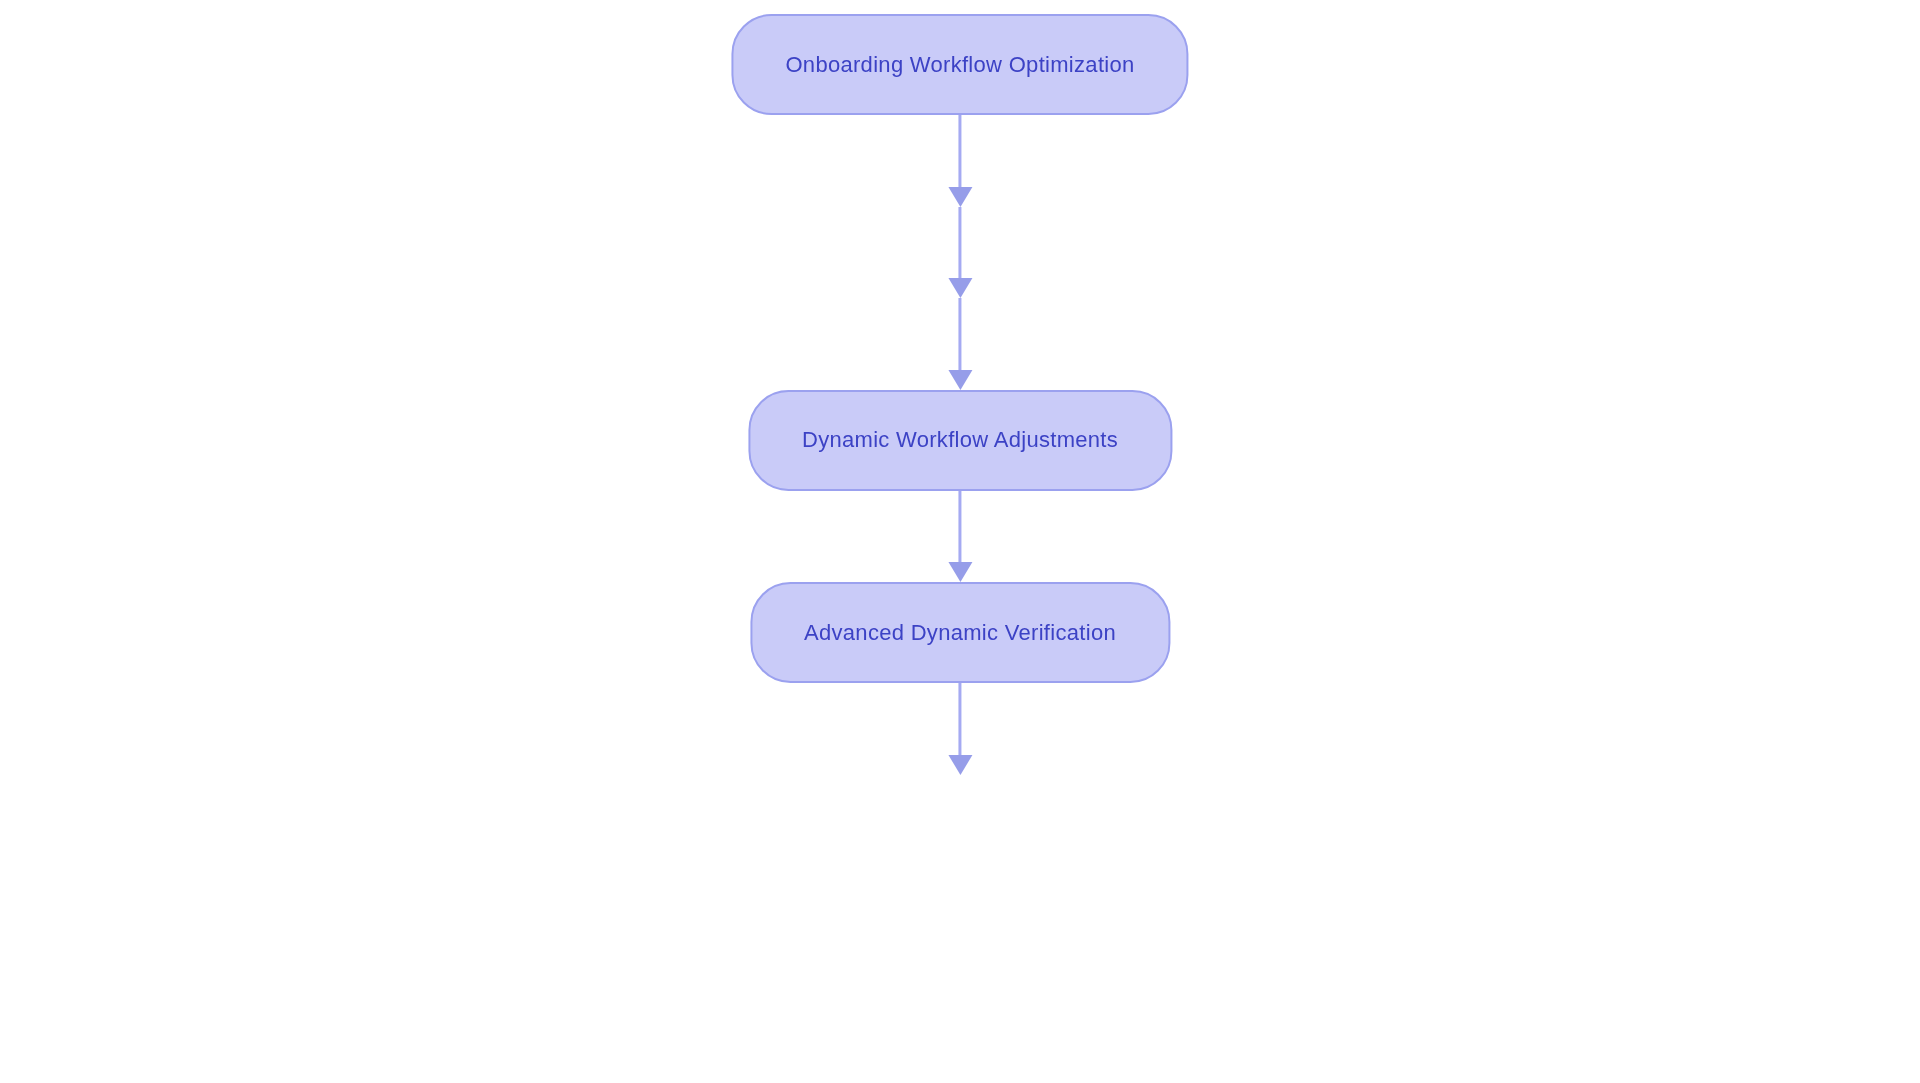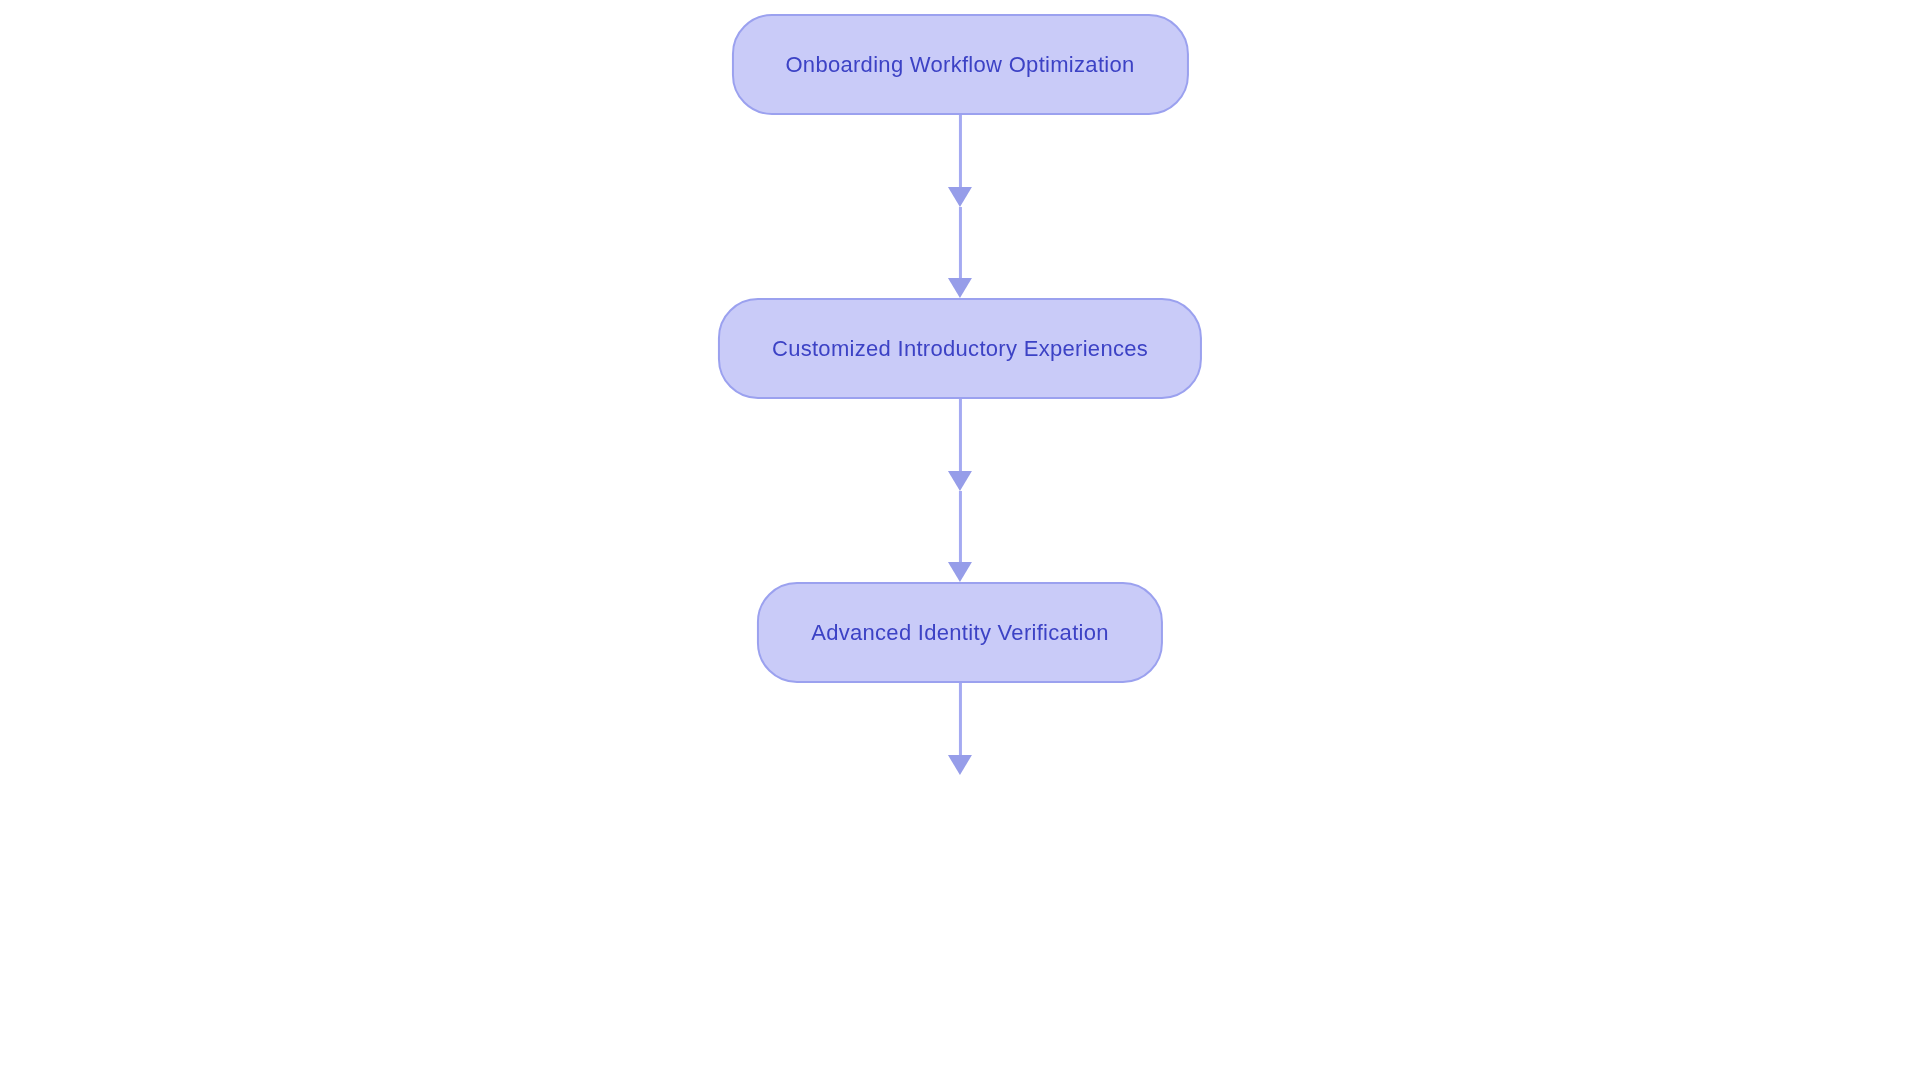--- a/index.html
+++ b/index.html
@@ -75,37 +75,37 @@
       <div class="arrow-shaft"></div>
       <div class="arrow-head"></div>
     </div>
 
 
     <div class="flow-arrow">
       <div class="arrow-shaft"></div>
       <div class="arrow-head"></div>
     </div>
 
+
+    <div class="flow-arrow">
+      <div class="arrow-shaft"></div>
+      <div class="arrow-head"></div>
+    </div>
+
     <div class="flow-node">
-      <span class="node-label">Customized Introductory Experiences</span>
+      <span class="node-label">Dynamic Workflow Adjustments</span>
     </div>
 
     <div class="flow-arrow">
       <div class="arrow-shaft"></div>
       <div class="arrow-head"></div>
     </div>
 
-
-    <div class="flow-arrow">
-      <div class="arrow-shaft"></div>
-      <div class="arrow-head"></div>
-    </div>
-
     <div class="flow-node">
-      <span class="node-label">Advanced Identity Verification</span>
+      <span class="node-label">Advanced Dynamic Verification</span>
     </div>
 
     <div class="flow-arrow">
       <div class="arrow-shaft"></div>
       <div class="arrow-head"></div>
     </div>
 
 
   </div>
 </div>

